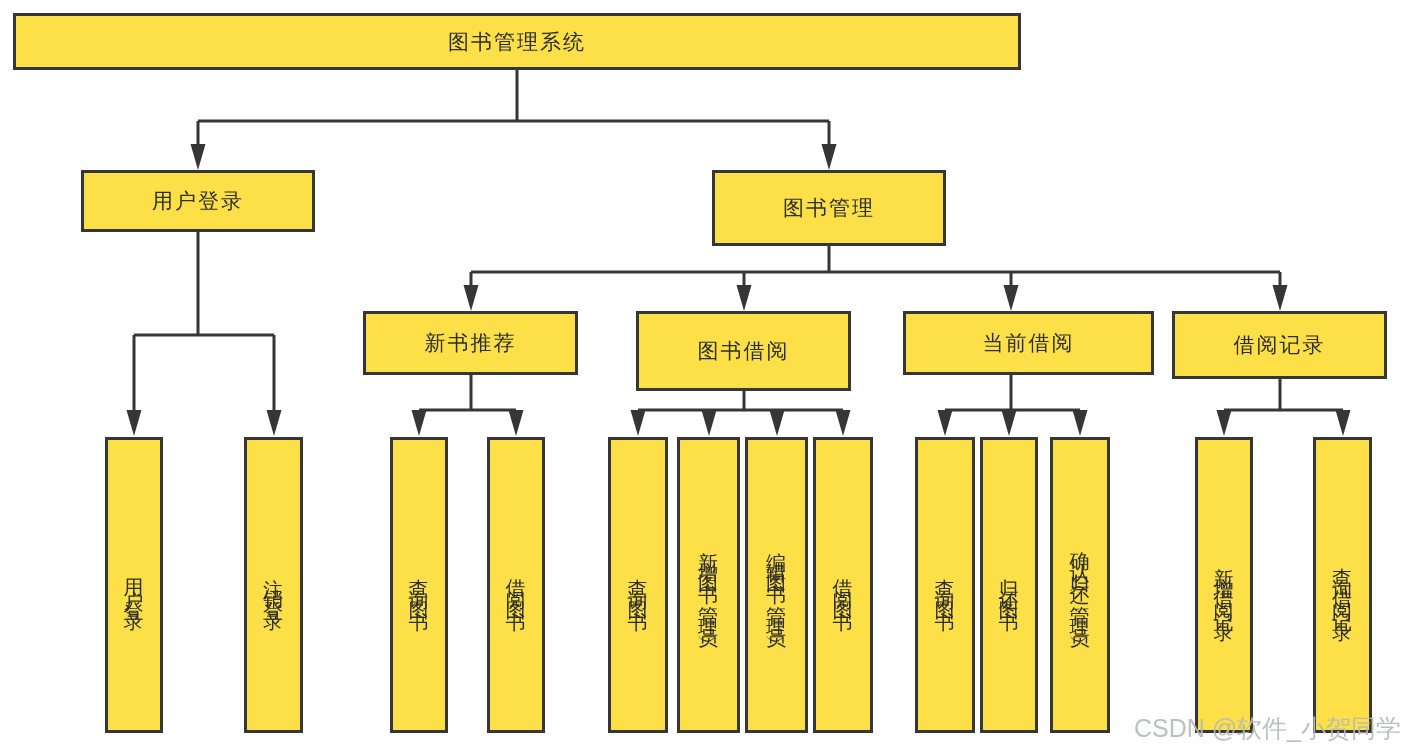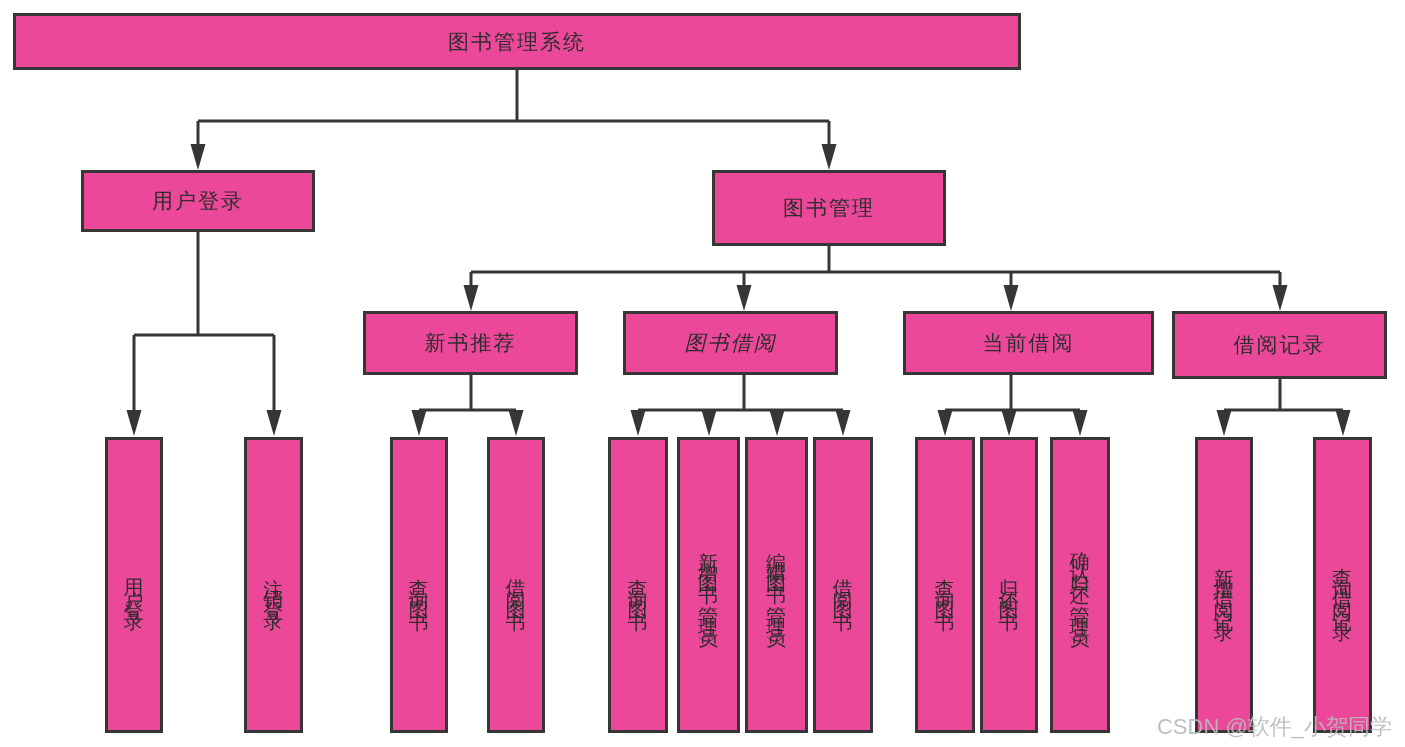--- a/index.html
+++ b/index.html
@@ -9,21 +9,21 @@
     width:1405px;height:747px;
     background:#ffffff;
     font-family:"Liberation Sans","DejaVu Sans",sans-serif;
     overflow:hidden;
   }
   .connectors{position:absolute;left:0;top:0;width:1405px;height:747px;}
   .box{
     position:absolute;
     box-sizing:border-box;
     border:3px solid #363636;
-    background:#ec4899;
+    background:#fde047;
     display:flex;
     align-items:center;
     justify-content:center;
     color:#2d2d2d;
   }
   .h-label{font-size:21px;letter-spacing:2px;white-space:nowrap;}
   .v-label{
     writing-mode:vertical-rl;
     text-orientation:mixed;
     font-size:20px;
@@ -31,42 +31,42 @@
     line-height:1;
     white-space:nowrap;
   }
   
   .n-root{left:13px;top:13px;width:1008px;height:57px;}
   
   .n-l2-0{left:81px;top:170px;width:234px;height:62px;}
   .n-l2-1{left:712px;top:170px;width:234px;height:76px;}
   
   .n-l3-0{left:363px;top:311px;width:215px;height:64px;}
-  .n-l3-1{left:623px;top:311px;width:215px;height:64px;font-style:italic;}
+  .n-l3-1{left:636px;top:311px;width:215px;height:80px;}
   .n-l3-2{left:903px;top:311px;width:251px;height:64px;}
   .n-l3-3{left:1172px;top:311px;width:215px;height:68px;}
   
   .leaf{top:437px;height:296px;}
   .n-a1{left:105px;width:58px;}
   .n-a2{left:244px;width:59px;}
   .n-b1{left:390px;width:58px;}
   .n-b2{left:487px;width:58px;}
   .n-c1{left:608px;width:60px;}
   .n-c2{left:677px;width:63px;}
   .n-c3{left:745px;width:63px;}
   .n-c4{left:813px;width:60px;}
   .n-d1{left:915px;width:60px;}
   .n-d2{left:980px;width:58px;}
   .n-d3{left:1050px;width:60px;}
   .n-e1{left:1195px;width:58px;}
   .n-e2{left:1313px;width:59px;}
   .watermark{
     position:absolute;
-    right:13px;top:712px;
-    font-size:22px;
+    right:4px;top:712px;
+    font-size:25px;
     color:#b7babd;
     opacity:0.92;
     z-index:5;
     white-space:nowrap;
   }
 </style>
 </head>
 <body>
 
 <div class="stage">

